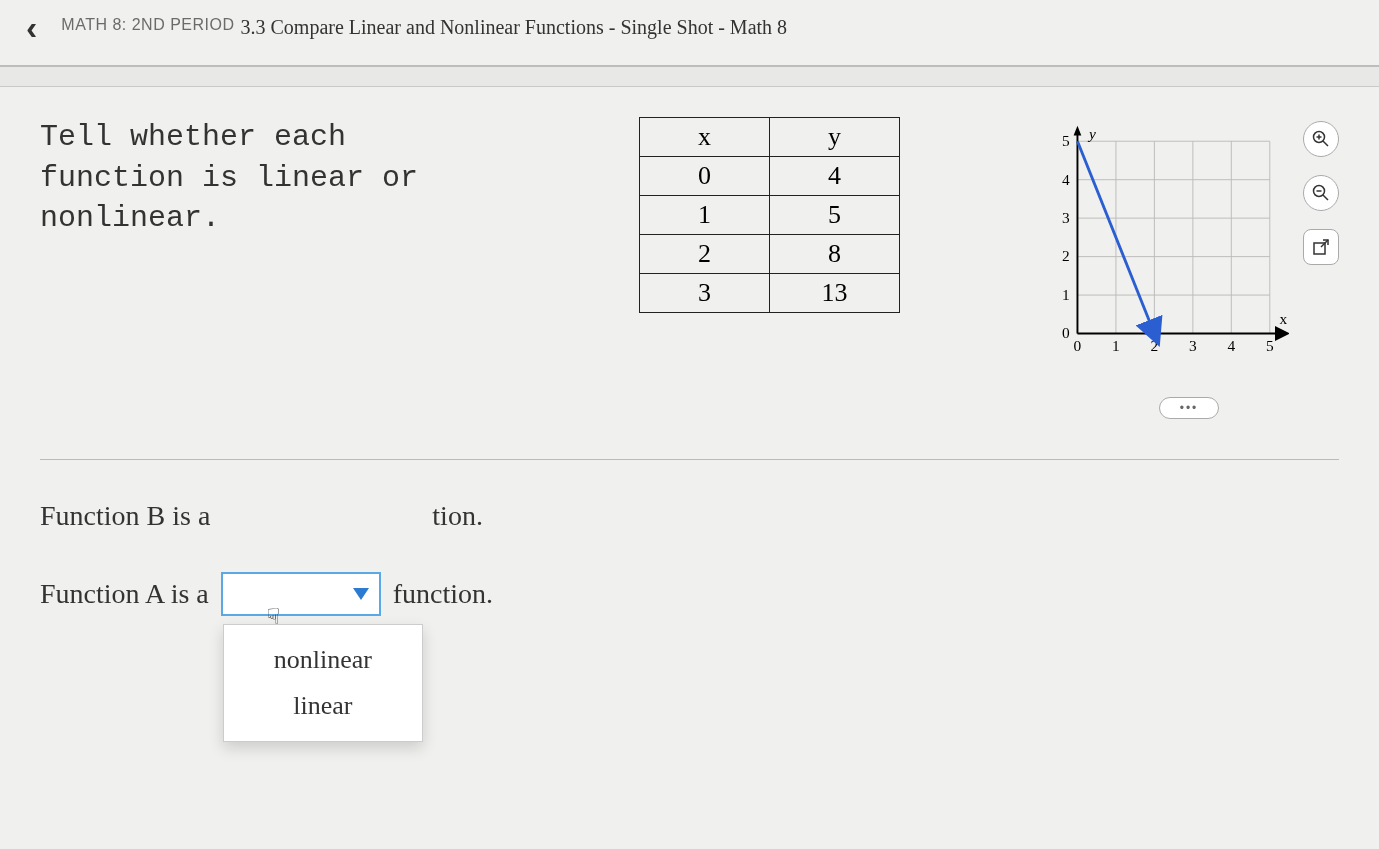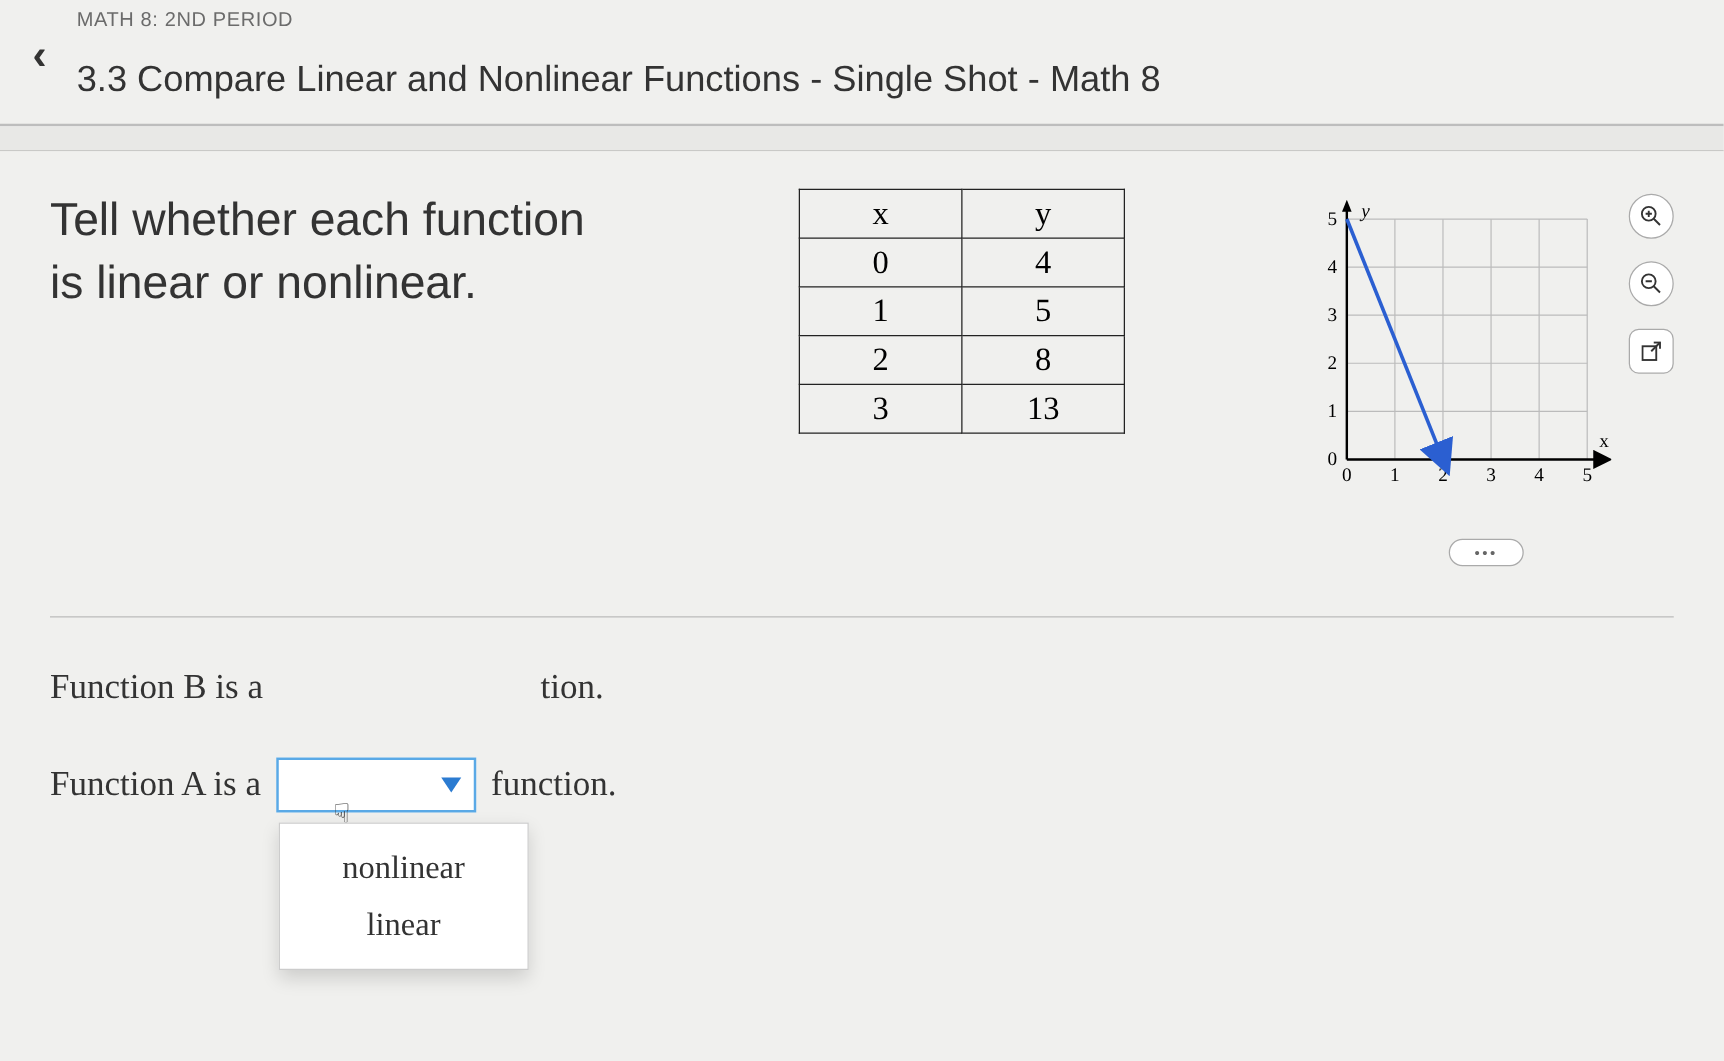--- a/index.html
+++ b/index.html
@@ -18,43 +18,44 @@
     gap: 18px;
   }
   .back-chevron {
     font-size: 34px;
     font-weight: bold;
     color: #333;
     cursor: pointer;
     padding: 0 6px;
     user-select: none;
   }
-  .header-text { display: flex; flex-direction: column; gap: 22px; }
+  .header-text { display: flex; flex-direction: row; gap: 6px; }
   .course-label {
     font-size: 16px;
     color: #6b6b6b;
     letter-spacing: 0.5px;
   }
   .assignment-title {
-    font-size: 29px;
+    font-size: 20px;
     color: #333;
+    font-family: Liberation Serif, serif;
   }
   .spacer-bar { height: 20px; background: #e8e8e6; border-bottom: 1px solid #c9c9c7; }
   .content {
     padding: 30px 40px 20px 40px;
     background: #f0f0ee;
   }
   .top-row {
     display: flex;
     justify-content: space-between;
     align-items: flex-start;
   }
   .prompt {
-    font-family: Liberation Sans, sans-serif;
-    font-size: 37px;
+    font-family: Liberation Mono, monospace;
+    font-size: 30px;
     color: #333;
     max-width: 460px;
     line-height: 1.35;
   }
   .func-a { text-align: center; }
   .func-title {
     font-family: 'Times New Roman', Times, serif;
     font-weight: bold;
     font-size: 28px;
     margin-bottom: 12px;

